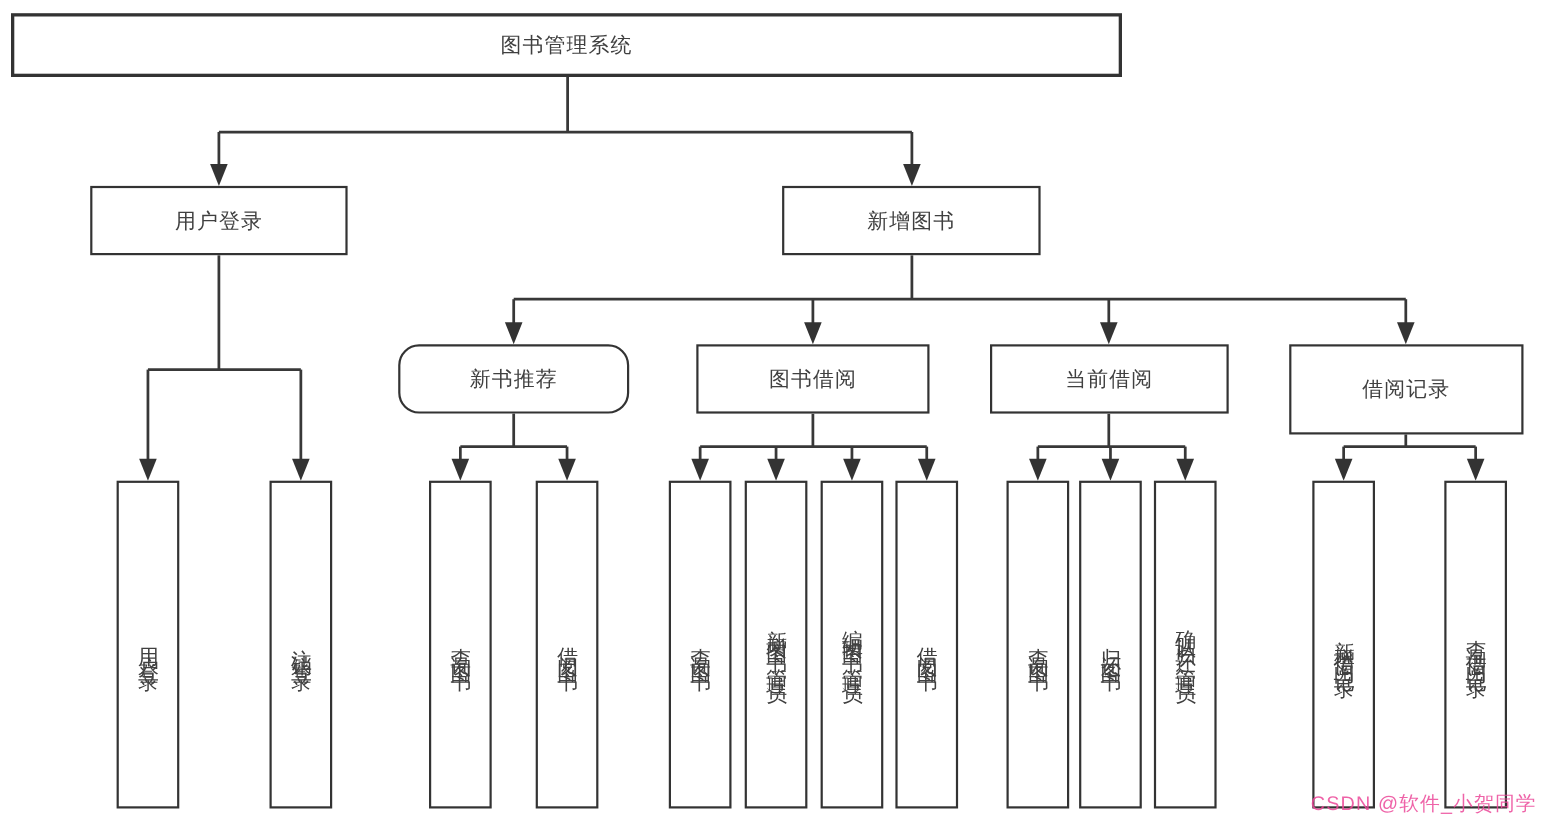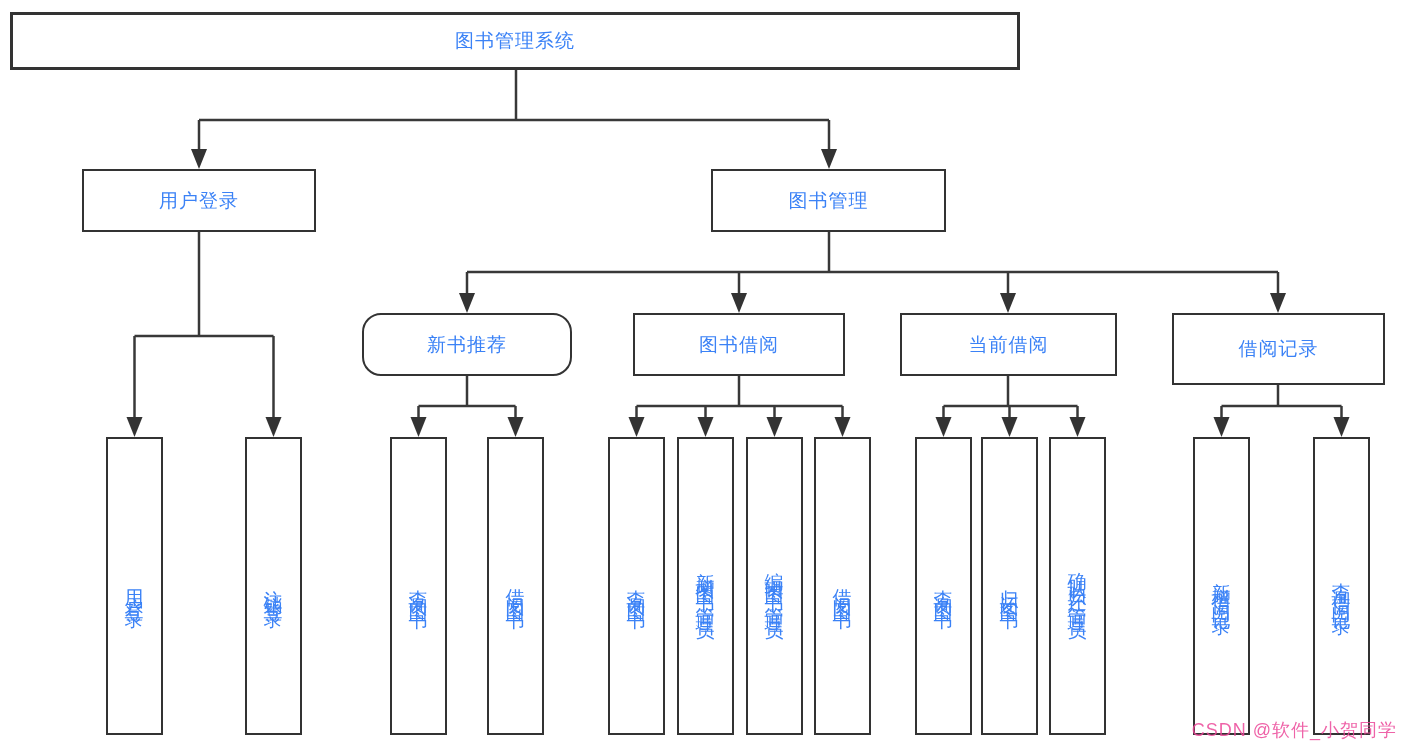--- a/index.html
+++ b/index.html
@@ -15,21 +15,21 @@
     position: absolute;
     left: 0; top: 0;
     width: 1405px; height: 747px;
     z-index: 0;
   }
   .node {
     position: absolute;
     box-sizing: border-box;
     background: #ffffff;
     border: 2px solid #333333;
-    color: #3b82f6;
+    color: #404040;
     display: flex;
     align-items: center;
     justify-content: center;
     z-index: 1;
   }
   .hbox {
     font-size: 19px;
     letter-spacing: 1px;
     white-space: nowrap;
   }
@@ -138,33 +138,33 @@
   </svg>
 
   <div class="node hbox root-box" style="left:10px; top:12px; width:1010px; height:58px;">
     <span>图书管理系统</span>
   </div>
 
   <div class="node hbox" style="left:82px; top:169px; width:234px; height:63px;">
     <span>用户登录</span>
   </div>
   <div class="node hbox" style="left:711px; top:169px; width:235px; height:63px;">
-    <span>图书管理</span>
+    <span>新增图书</span>
   </div>
 
   <div class="node hbox" style="left:362px; top:313px; width:210px; height:63px;border-radius:19px;">
     <span>新书推荐</span>
   </div>
   <div class="node hbox" style="left:900px; top:313px; width:217px; height:63px;">
     <span>当前借阅</span>
   </div>
   <div class="node hbox" style="left:633px; top:313px; width:212px; height:63px;">
     <span>图书借阅</span>
   </div>
-  <div class="node hbox" style="left:1172px; top:313px; width:213px; height:72px;">
+  <div class="node hbox" style="left:1172px; top:313px; width:213px; height:82px;">
     <span>借阅记录</span>
   </div>
 
   <div class="node vbox" style="left:106px; top:437px; width:57px; height:298px;">
     <span>用户登录</span>
   </div>
   <div class="node vbox" style="left:245px; top:437px; width:57px; height:298px;">
     <span>注销登录</span>
   </div>
 

